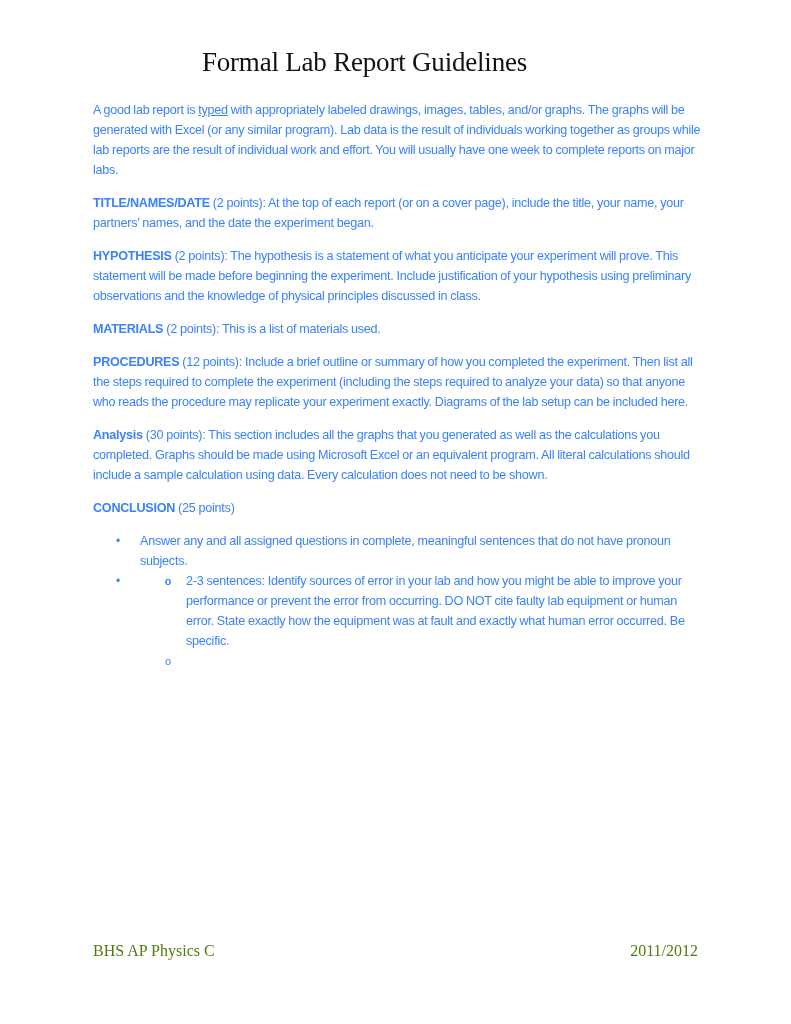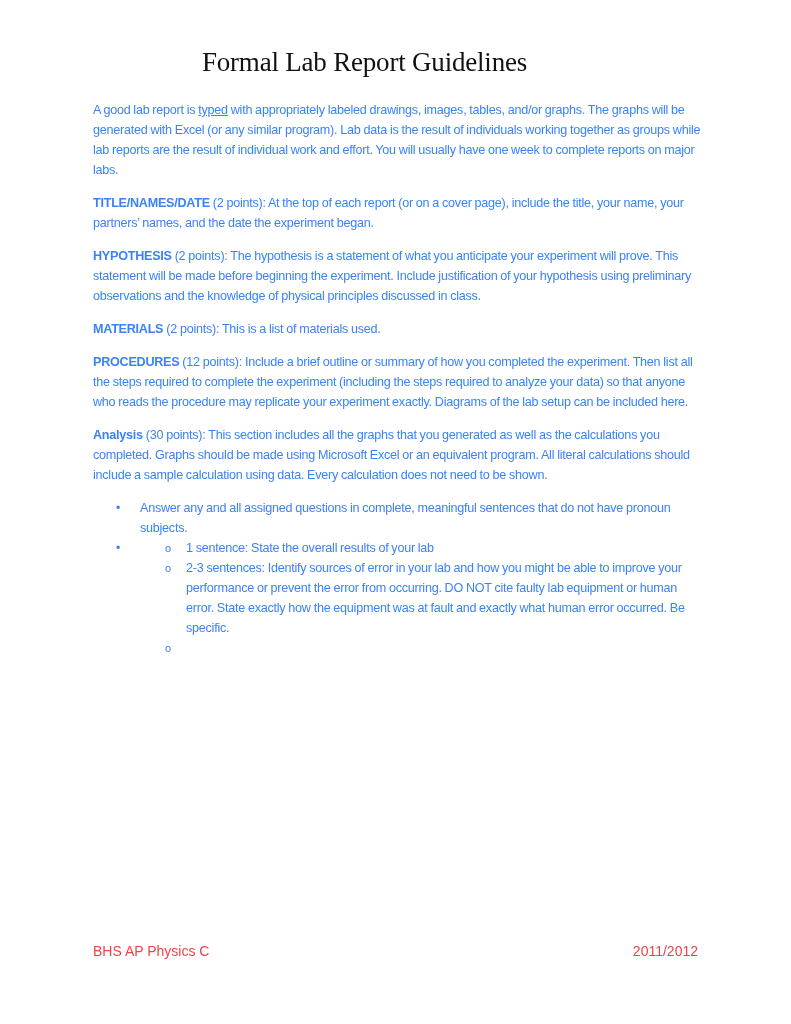--- a/index.html
+++ b/index.html
@@ -84,24 +84,24 @@
       position: absolute;
       left: 25px;
       top: 0;
       font-size: 11px;
     }
     .footer {
       position: absolute;
       left: 93px;
       top: 942px;
       width: 605px;
-      font-family: Liberation Sans, sans-serif;
-      font-size: 14px;
+      font-family: Liberation Serif, serif;
+      font-size: 16px;
       line-height: 18px;
-      color: #ef4444;
+      color: #4d7c0f;
     }
     .footer .left { float: left; }
     .footer .right { float: right; text-align: right; }
   </style>
 </head>
 <body>
 
 <div class="page">
 
   <div class="title">Formal Lab Report Guidelines</div>
@@ -115,32 +115,32 @@
 
     <p class="para"><b>HYPOTHESIS</b><span> (2 points):  The hypothesis is a statement of what you anticipate your experiment will prove.  This statement will be made before beginning the experiment.   Include justification of your hypothesis using preliminary observations and the knowledge of physical principles discussed in class.</span></p>
 
     <p class="para"><b>MATERIALS</b><span> (2 points):  This is a list of materials used.</span></p>
 
     <p class="para"><b>PROCEDURES</b><span> (12 points):  Include a brief outline or summary of how you completed the experiment.  Then list all the steps required to complete the experiment (including the steps required to analyze your data) so that anyone who reads the procedure may replicate your experiment exactly.   Diagrams of the lab setup can be included here.</span></p>
 
 
     <p class="para"><b>Analysis</b><span> (30 points):  This section includes all the graphs that you generated as well as the calculations you completed.  Graphs should be made using Microsoft Excel or an equivalent program.  All literal calculations should include a sample calculation using data.  Every calculation does not need to be shown.</span></p>
 
+    <p class="para"><b>CONCLUSION</b><span> (25 points)</span></p>
 
     <ul class="bullets">
       <li>
         <span class="dot">•</span>
         <span>Answer any and all assigned questions in complete, meaningful sentences that do not have pronoun subjects.</span>
       </li>
       <li>
         <span class="dot">•</span>
         <ul class="sub">
           <li>
             <span class="circ">o</span>
-            <span>1 sentence: State the overall results of your lab</span>
           </li>
           <li>
             <span class="circ">o</span>
             <span>2-3 sentences: Identify sources of error in your lab and how you might be able to improve your performance or prevent the error from occurring.  DO NOT cite faulty lab equipment or human error.  State exactly how the equipment was at fault and exactly what human error occurred.  Be specific.</span>
           </li>
           <li>
             <span class="circ">o</span>
           </li>
         </ul>
       </li>

